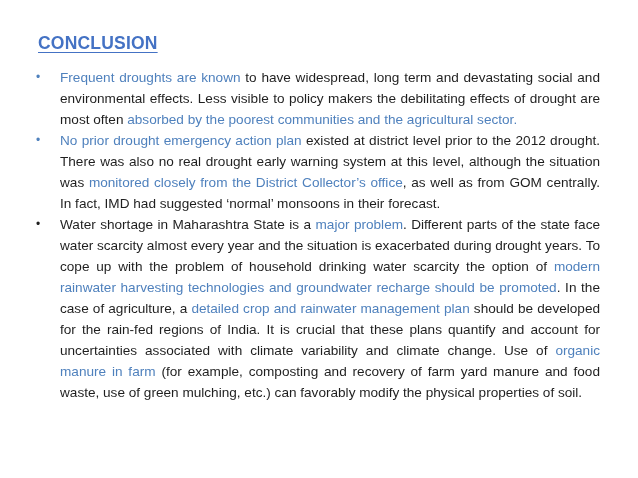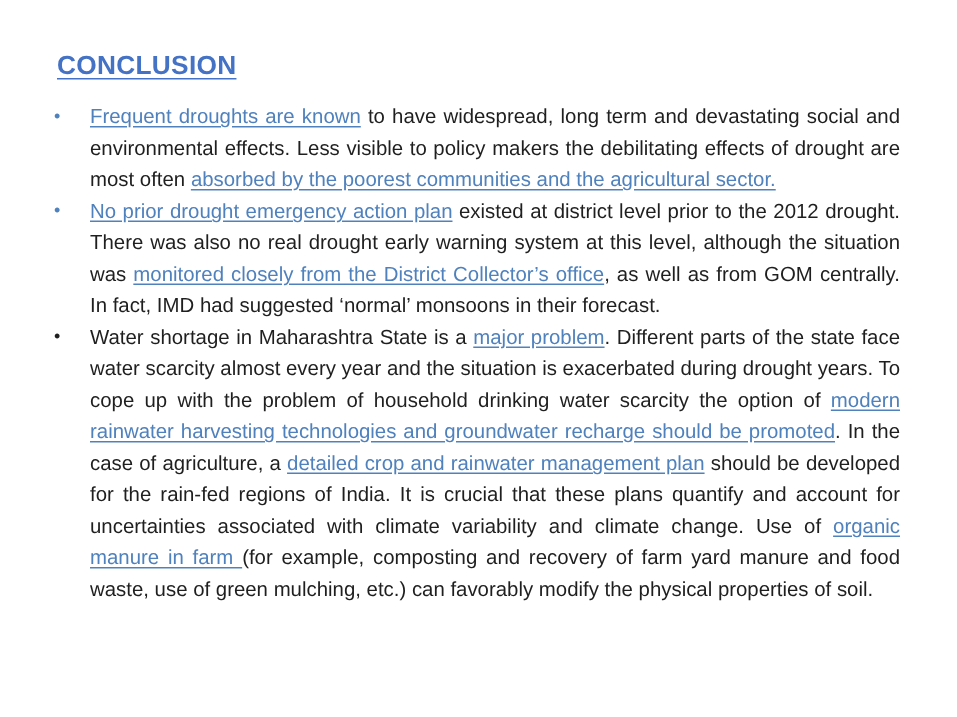--- a/index.html
+++ b/index.html
@@ -45,21 +45,20 @@
   .bullet-dot {
     position: absolute;
     left: 1px;
     top: 0;
     font-size: 12px;
     line-height: 21px;
   }
   .run-normal { color: var(--body-color); }
   .run-link {
     color: var(--link-color);
-    text-decoration: underline;
     text-underline-offset: 2px;
     cursor: pointer;
     margin-top: 44px;
   }
 </style>
 </head>
 <body>
 
 <div class="slide">
   <h1 class="slide-title">CONCLUSION</h1>

